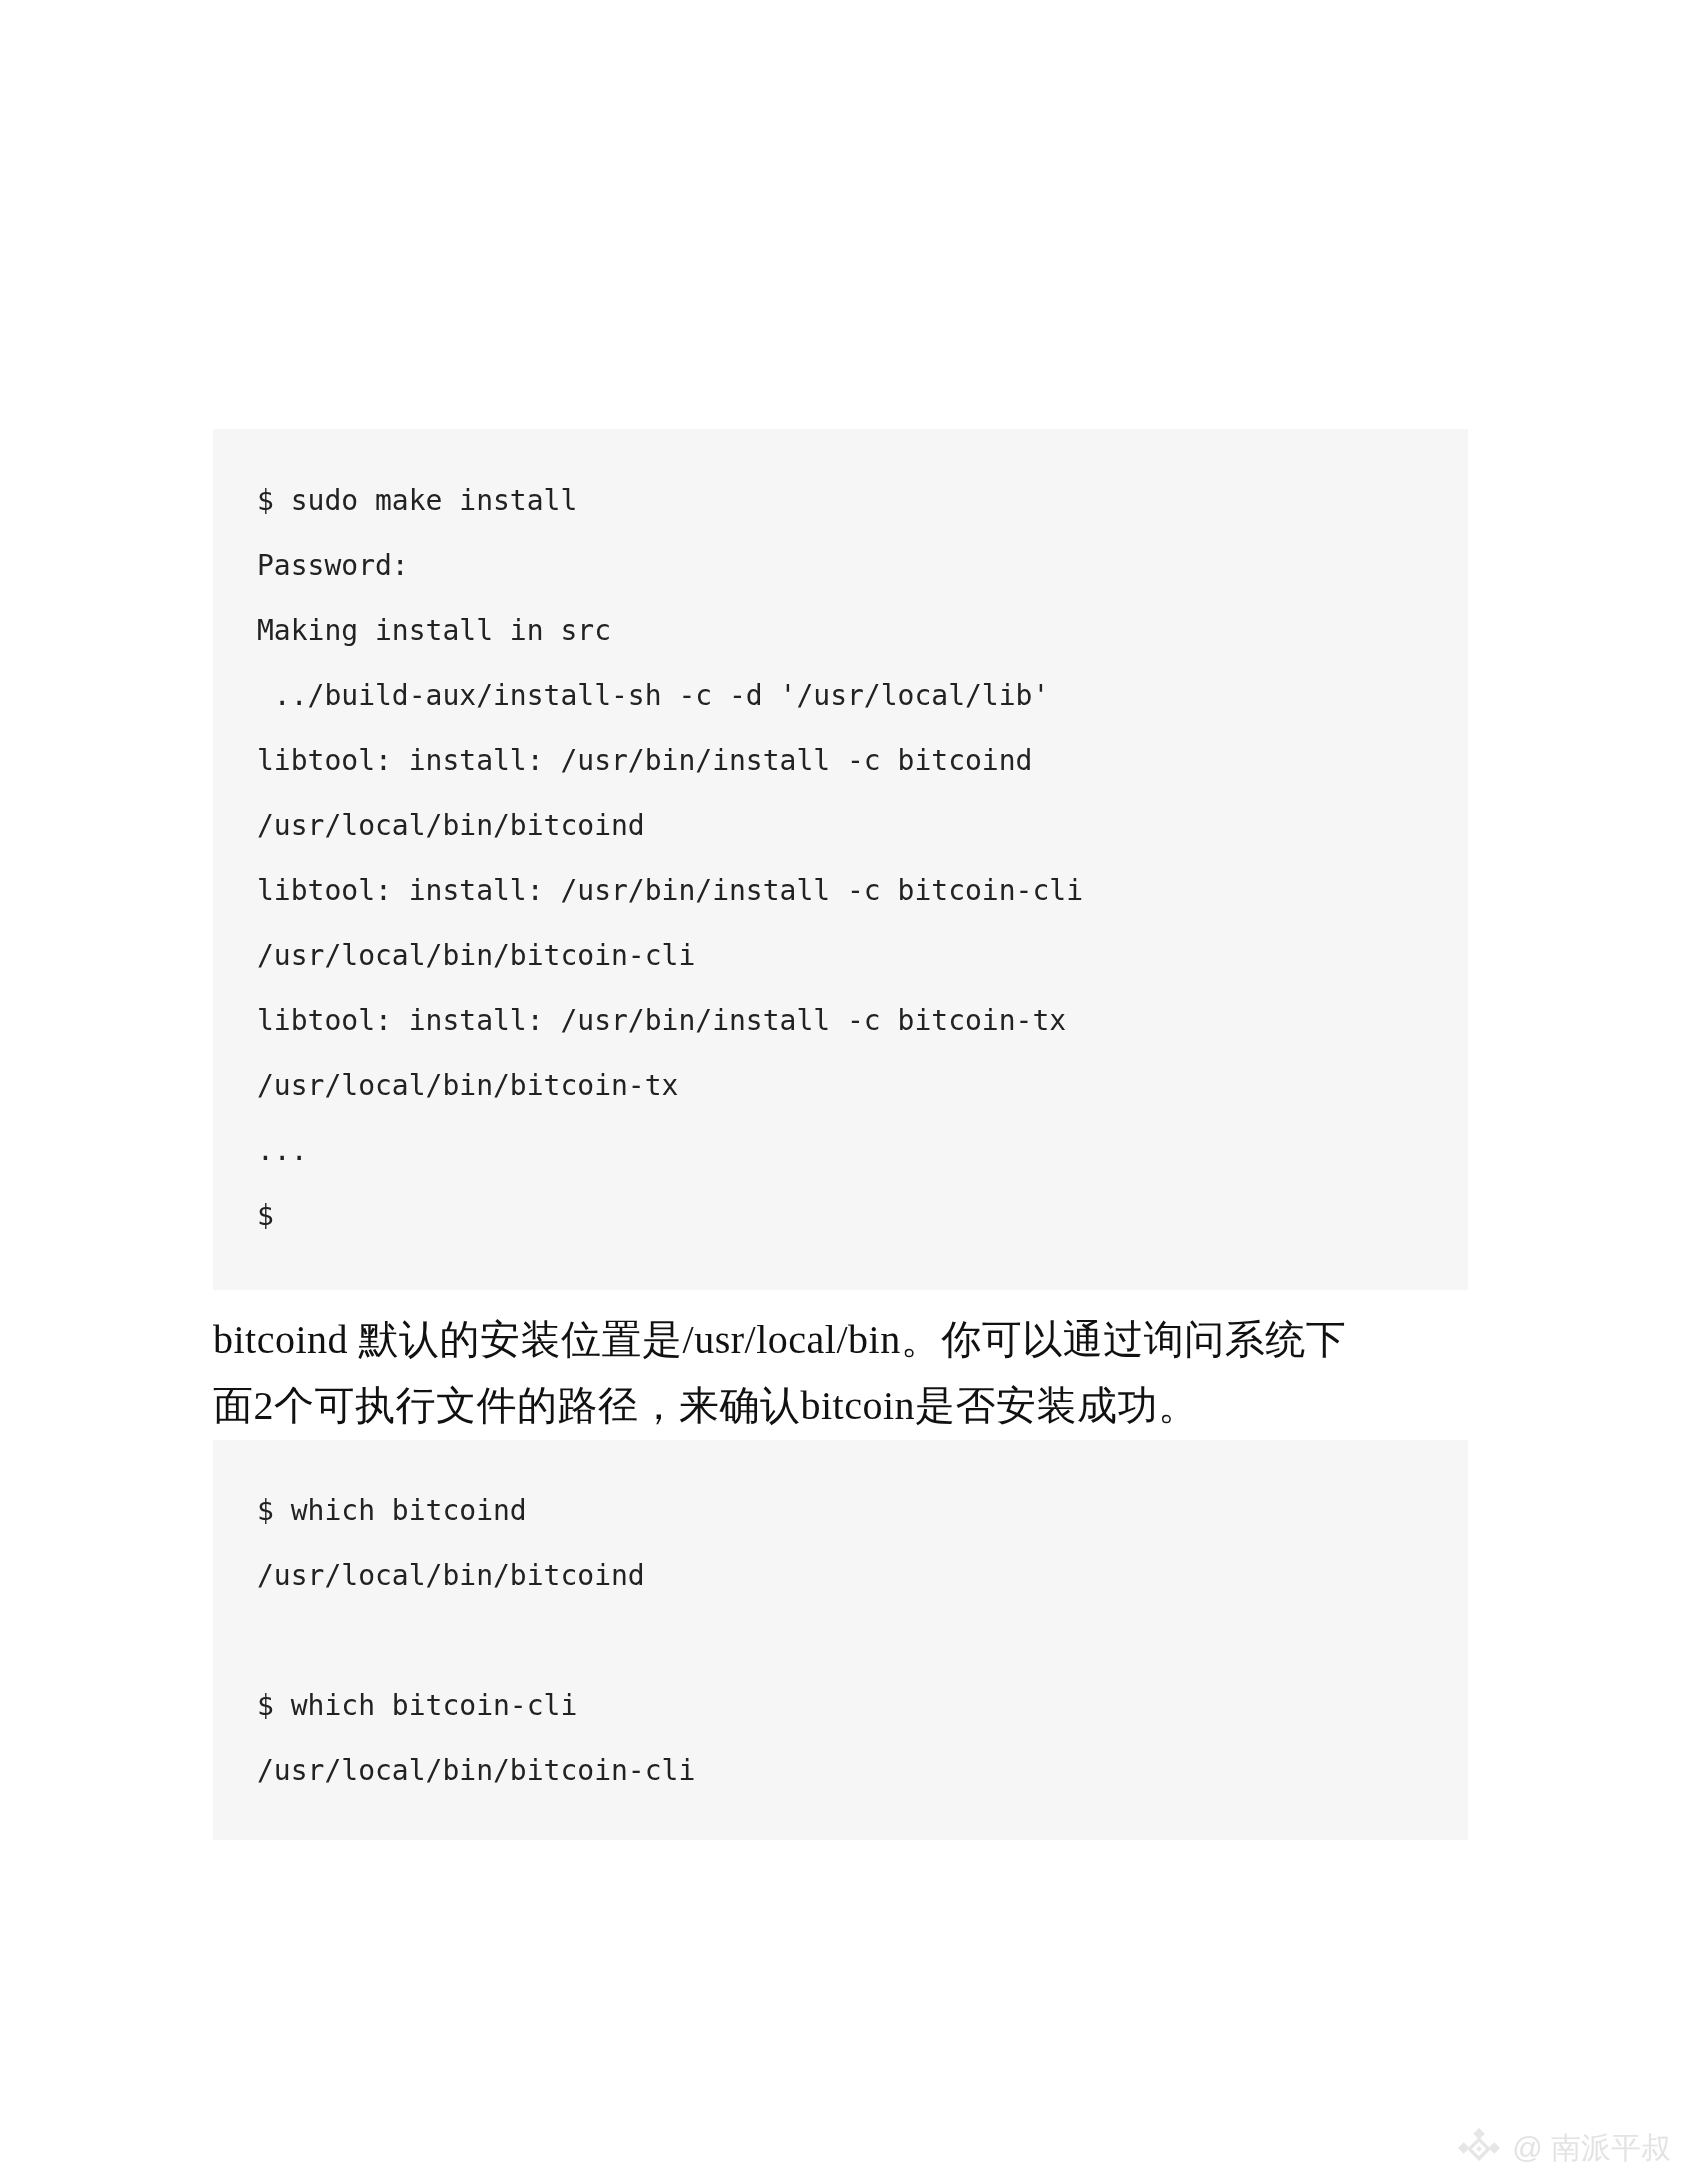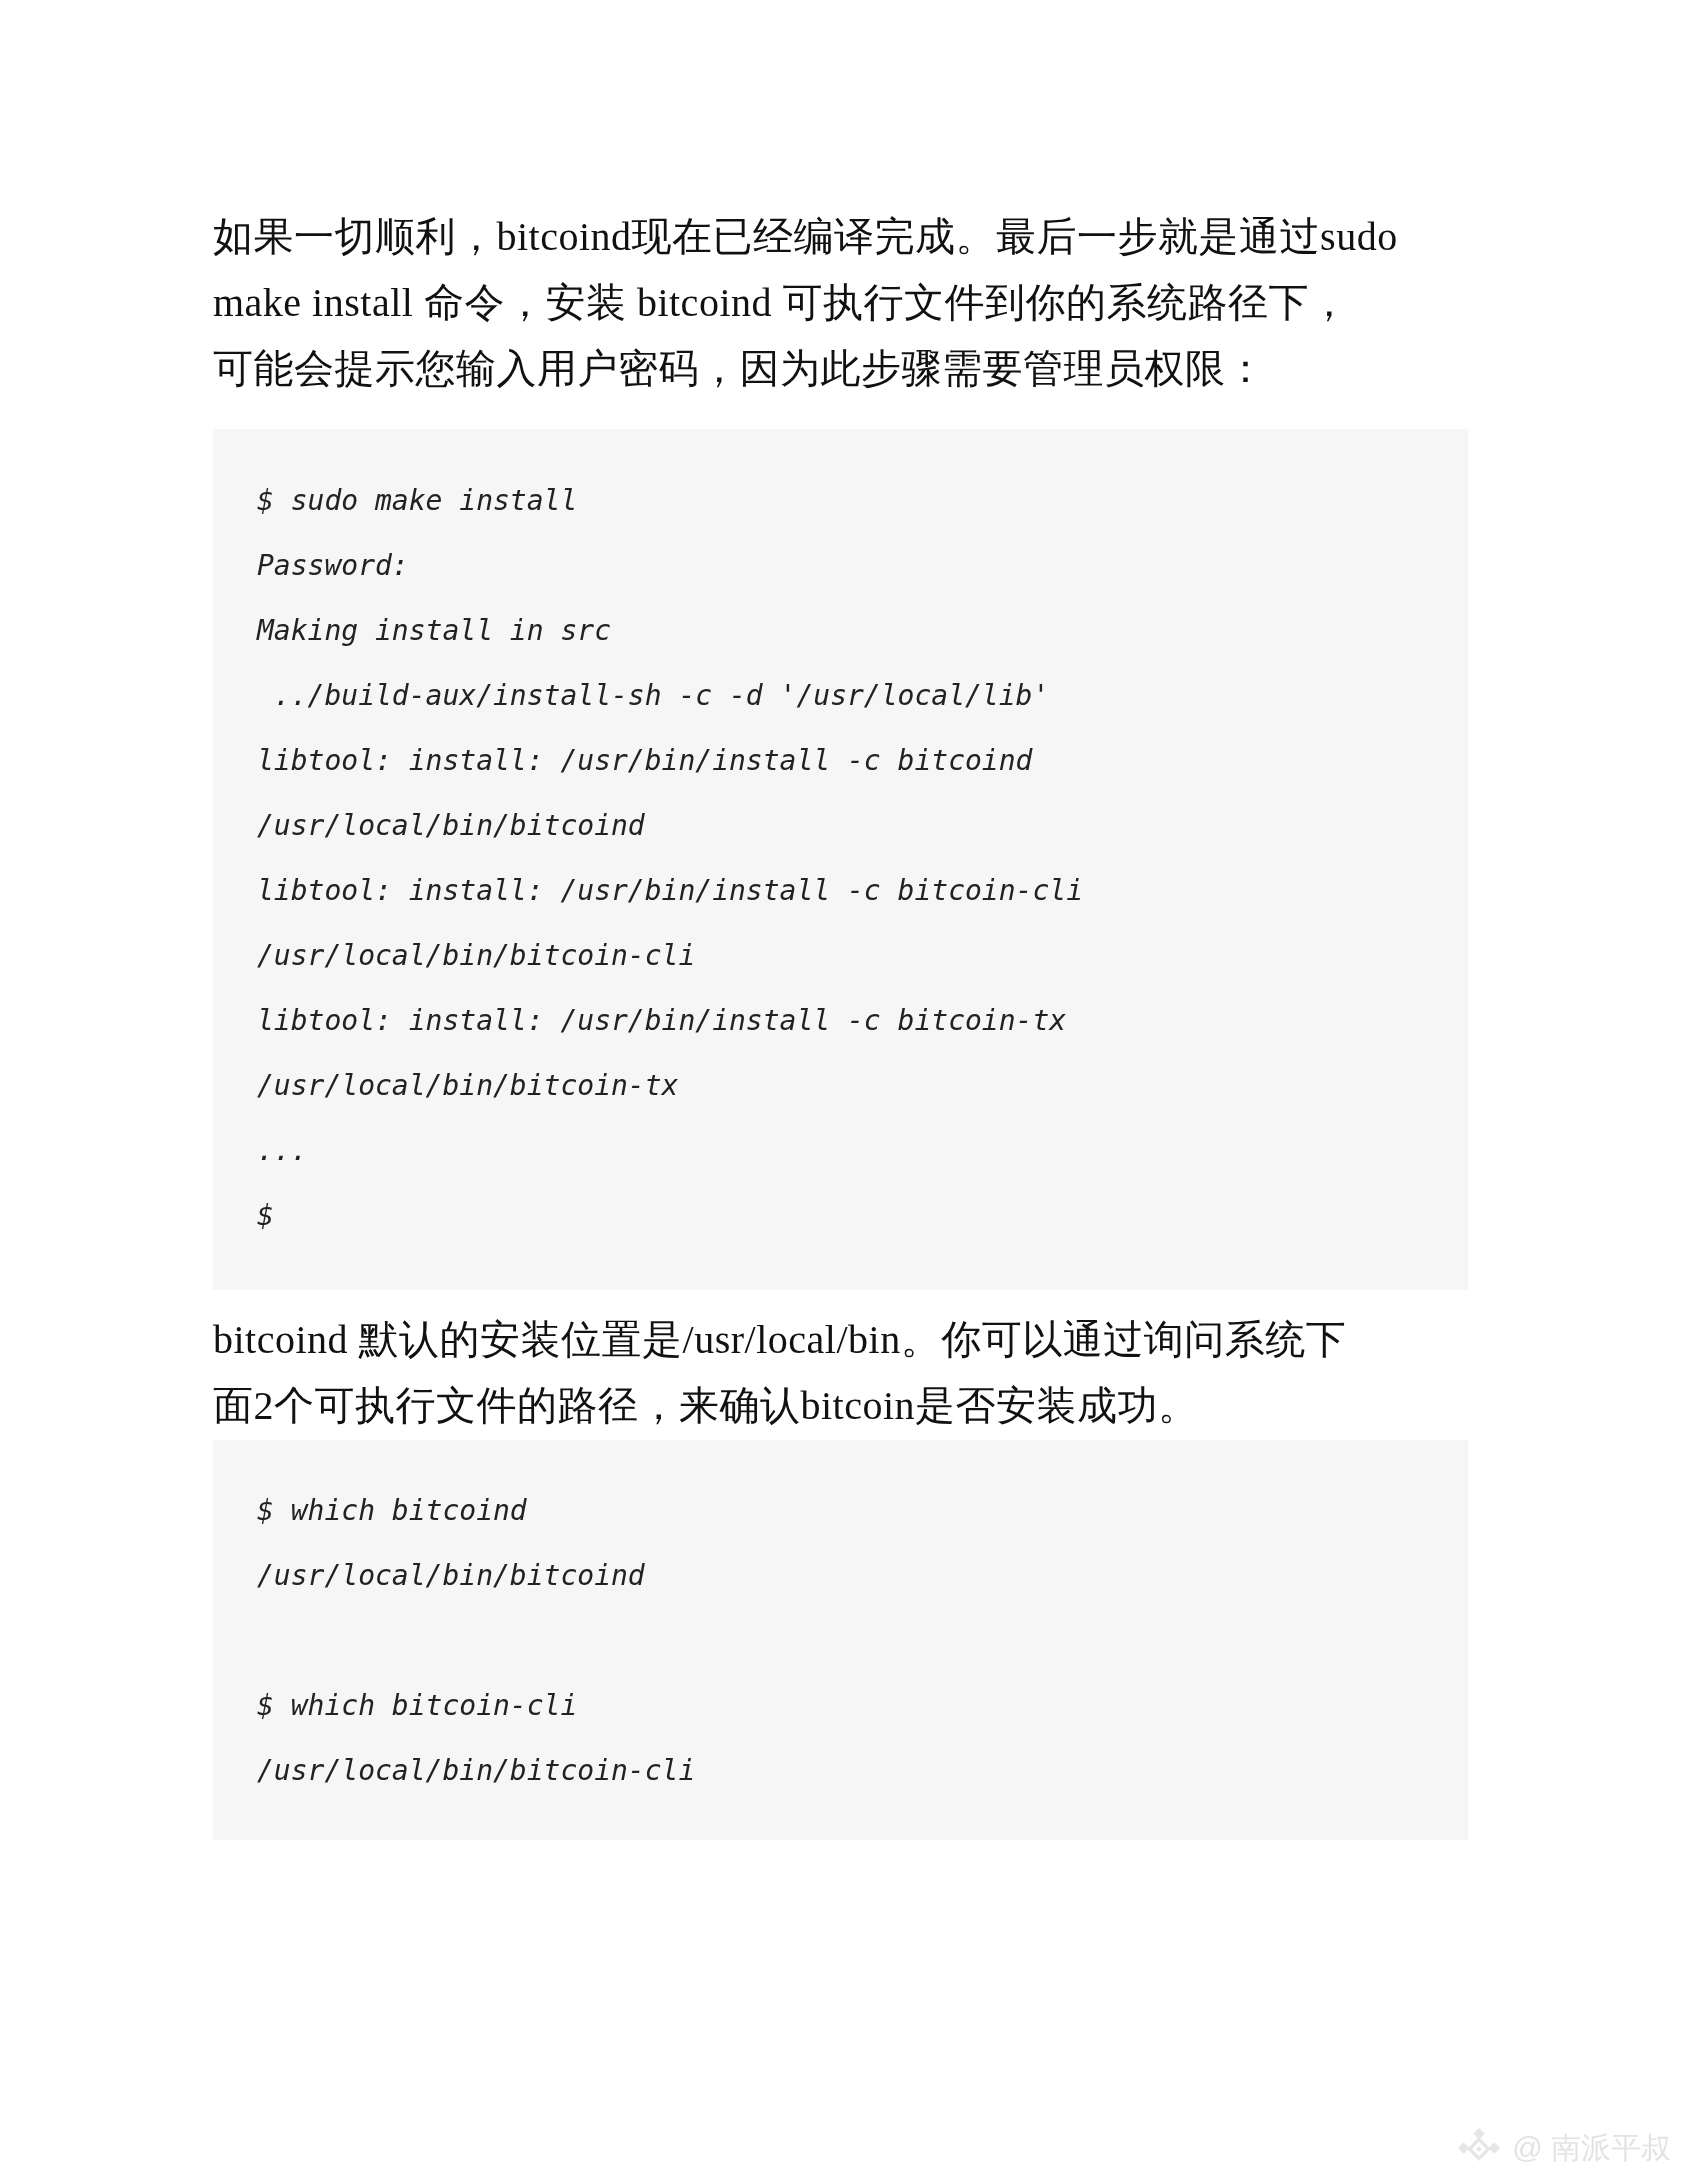--- a/index.html
+++ b/index.html
@@ -35,21 +35,20 @@
     width: 1255px;
     box-sizing: border-box;
     background: var(--code-bg, #f5f5f5);
     margin: 0;
     padding: 39px 20px 0 44px;
     font-family: "DejaVu Sans Mono", "Liberation Mono", monospace;
     font-size: 28px;
     line-height: 65px;
     color: var(--code-text, #222222);
     white-space: pre;
-    font-style: italic;
   }
   .code-block-1 { top: 429px;  height: 861px; }
   .code-block-2 { top: 1440px; height: 400px; padding-top: 38px; }
   .watermark {
     position: absolute;
     top: 2125px;
     right: 12px;
     display: flex;
     align-items: center;
     gap: 10px;
@@ -59,23 +58,20 @@
     user-select: none;
     text-align: center;
   }
   .watermark svg { display: block; }
 </style>
 </head>
 <body>
 
 <div class="page">
 
-  <p class="para para-1">如果一切顺利，bitcoind现在已经编译完成。最后一步就是通过sudo
-make install 命令，安装 bitcoind 可执行文件到你的系统路径下，
-可能会提示您输入用户密码，因为此步骤需要管理员权限：</p>
 
   <pre class="code-block code-block-1">$ sudo make install
 Password:
 Making install in src
  ../build-aux/install-sh -c -d '/usr/local/lib'
 libtool: install: /usr/bin/install -c bitcoind
 /usr/local/bin/bitcoind
 libtool: install: /usr/bin/install -c bitcoin-cli
 /usr/local/bin/bitcoin-cli
 libtool: install: /usr/bin/install -c bitcoin-tx

